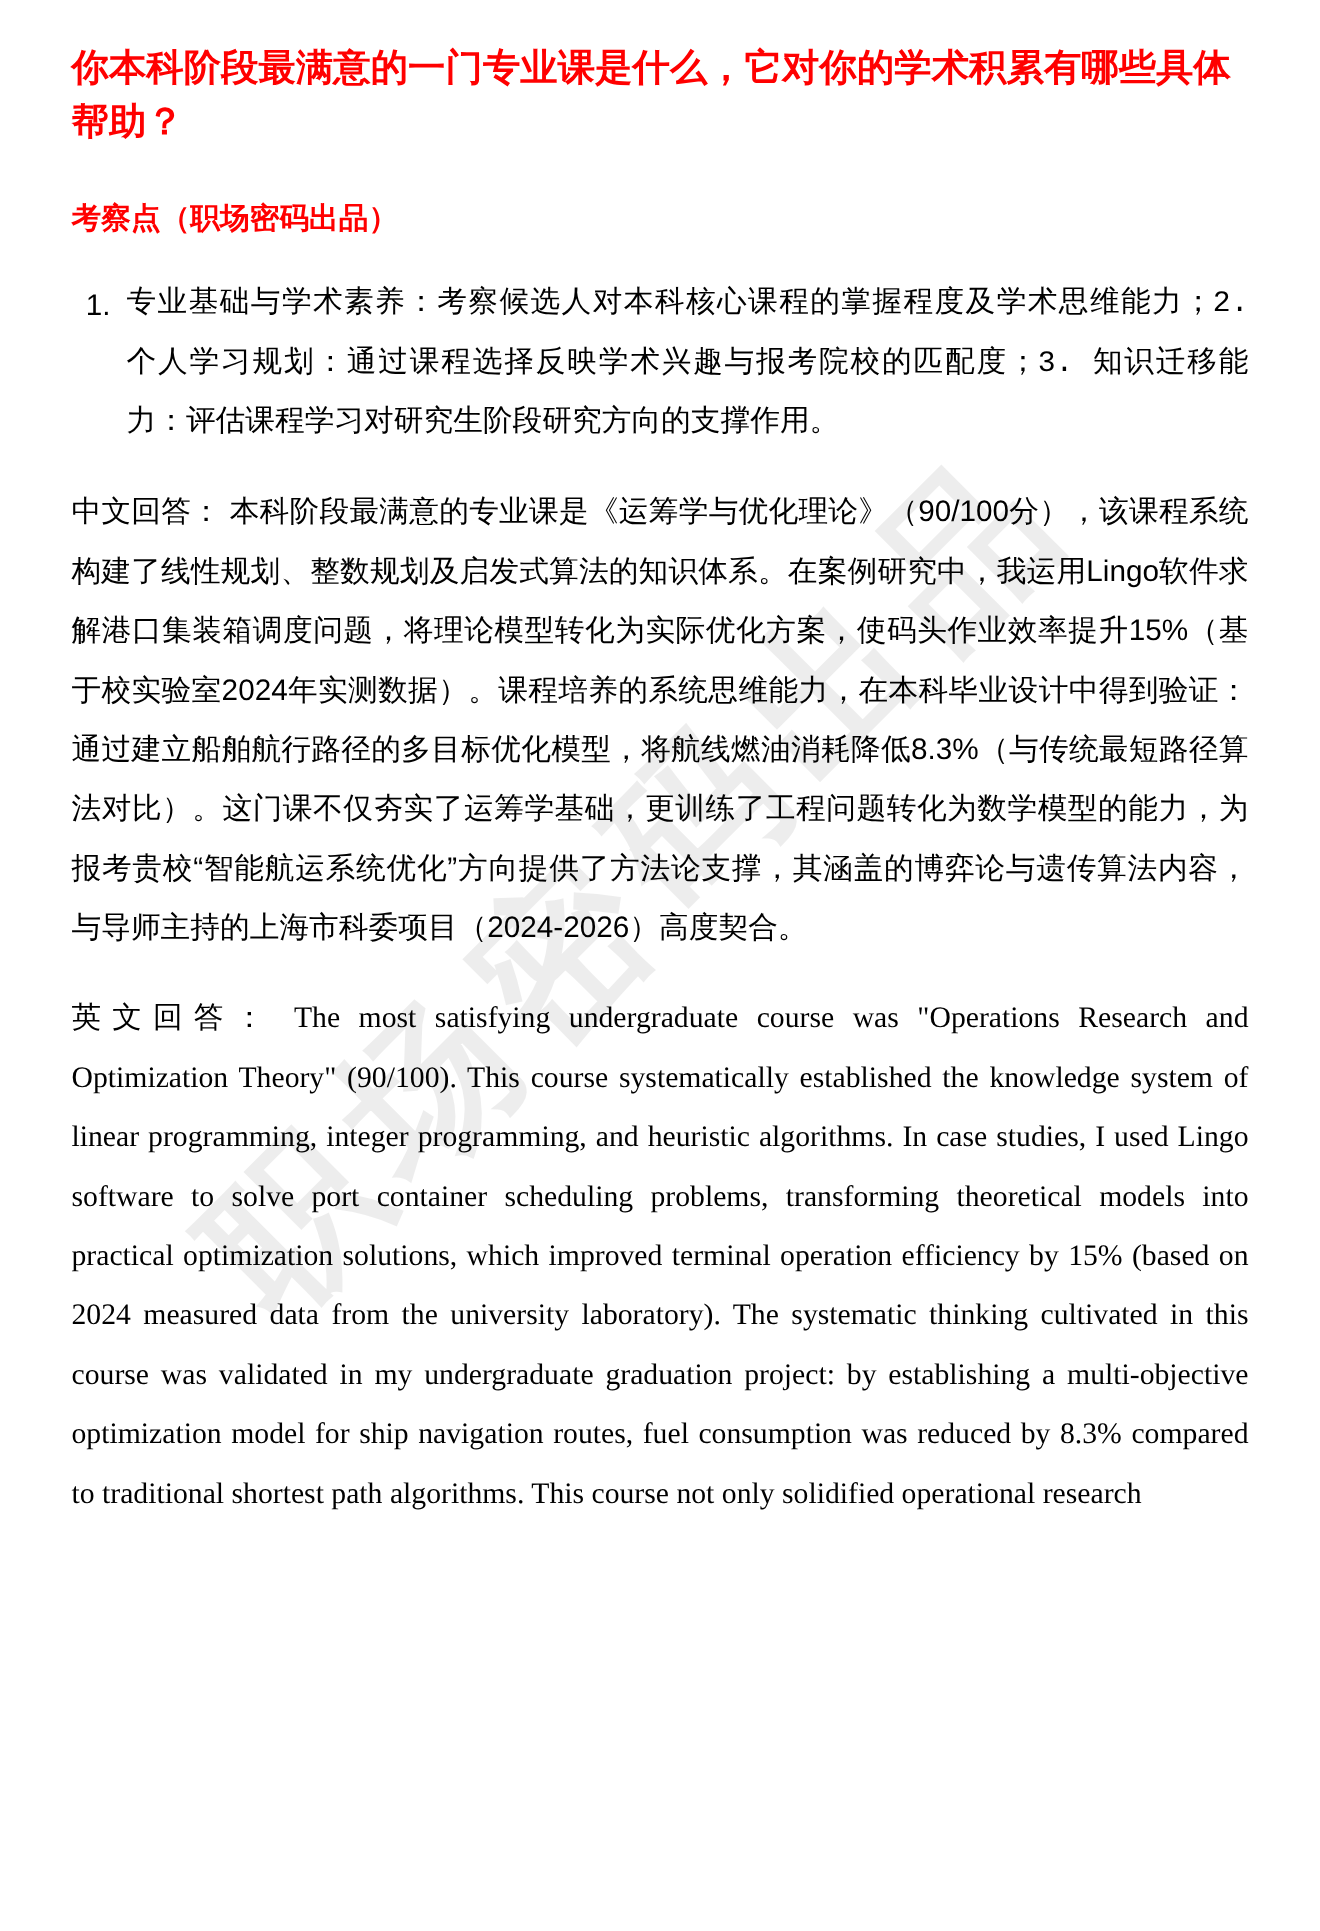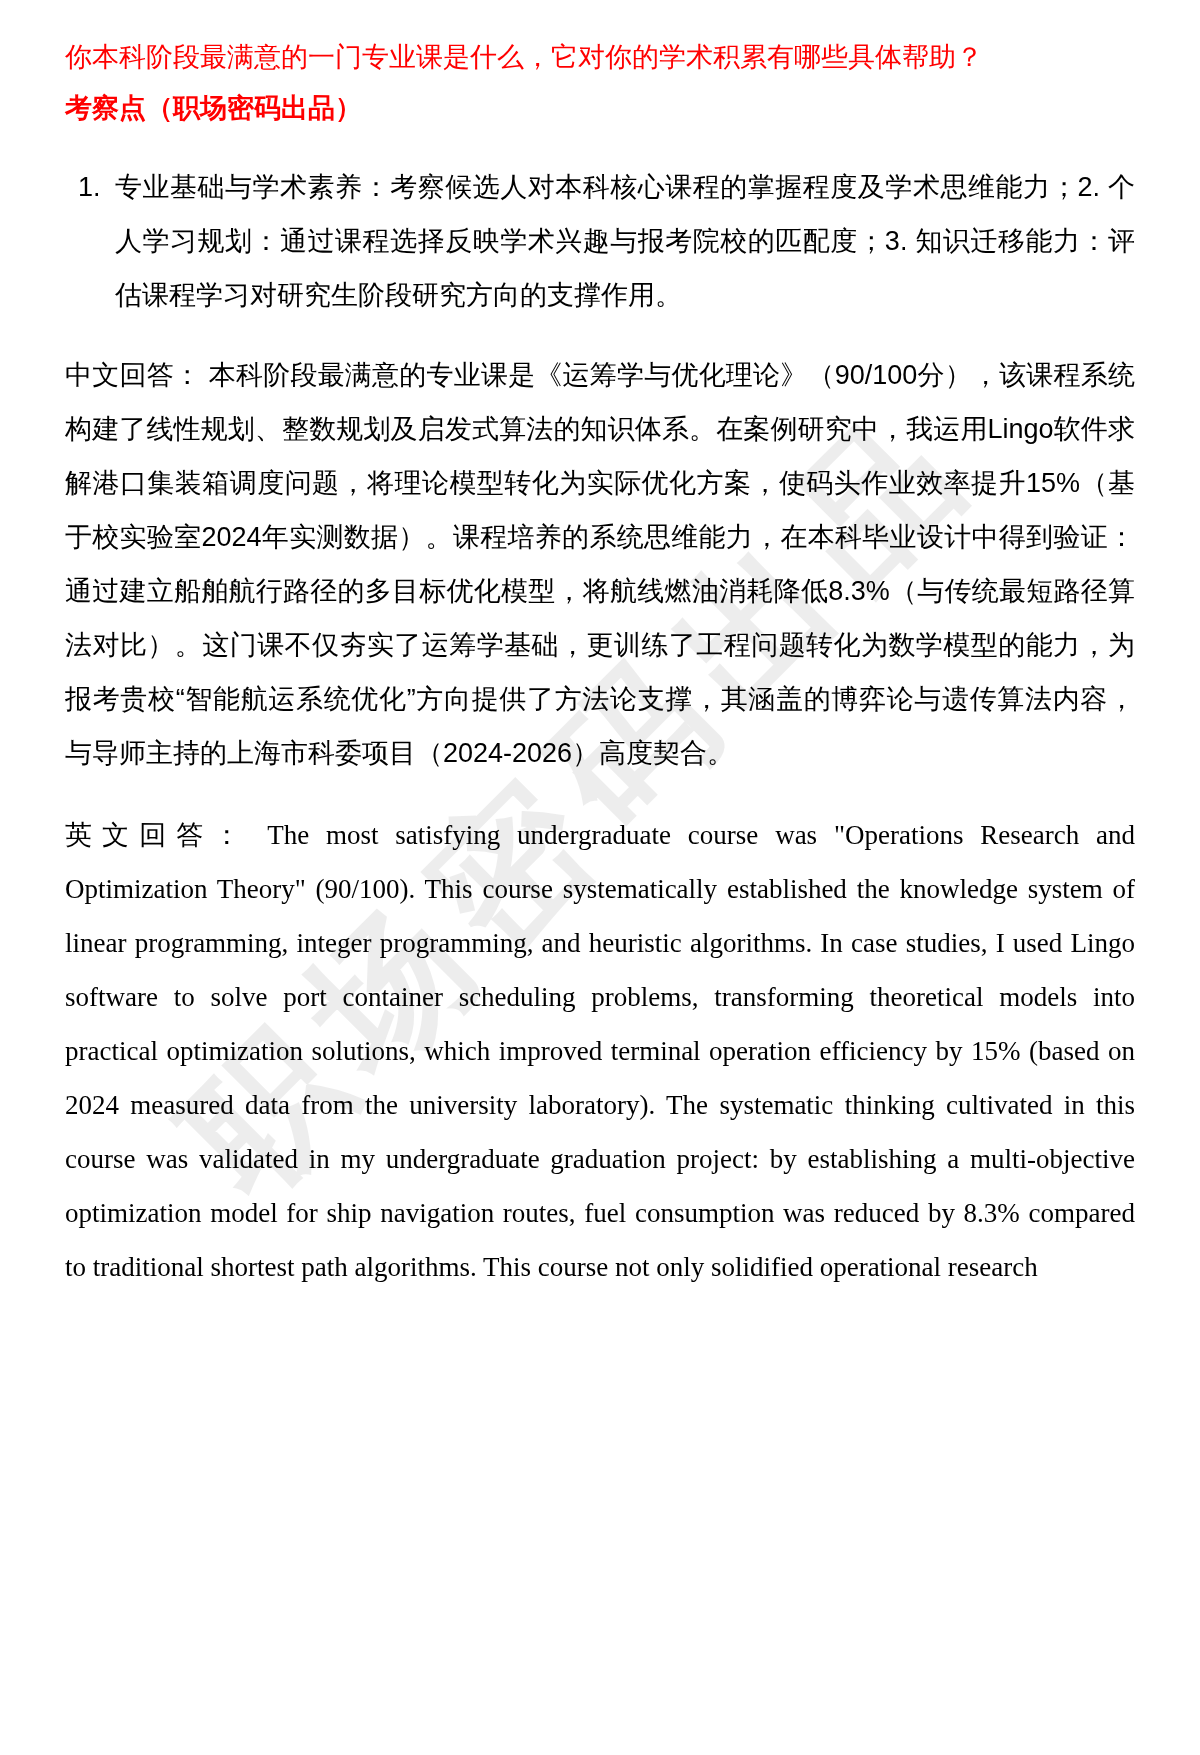--- a/index.html
+++ b/index.html
@@ -29,23 +29,23 @@
     z-index: 0;
     pointer-events: none;
     user-select: none;
   }
   .content {
     position: relative;
     z-index: 1;
     padding: 38px 65px 0 65px;
   }
   .question-title {
-    margin: 0 0 12px 0;
-    font-size: 27px;
-    font-weight: normal;
+    margin: 0 0 42px 0;
+    font-size: 34px;
+    font-weight: bold;
     line-height: 1.45;
     color: #FF0000;
   }
   .section-title {
     margin: 0 0 32px 0;
     font-size: 27px;
     font-weight: bold;
     line-height: 1.45;
     color: #FF0000;
   }
@@ -56,20 +56,21 @@
     line-height: 2.0;
     color: #000000;
   }
   .list-num {
     flex: 0 0 37px;
     width: 37px;
   }
   .list-text {
     flex: 1 1 auto;
     text-align: justify;
+    font-family: Liberation Mono, monospace;
   }
   .para {
     margin: 26px 0 0 0;
     font-size: 27px;
     line-height: 2.0;
     text-align: justify;
     color: #000000;
   }
   .para-zh {
     margin-top: 26px;

